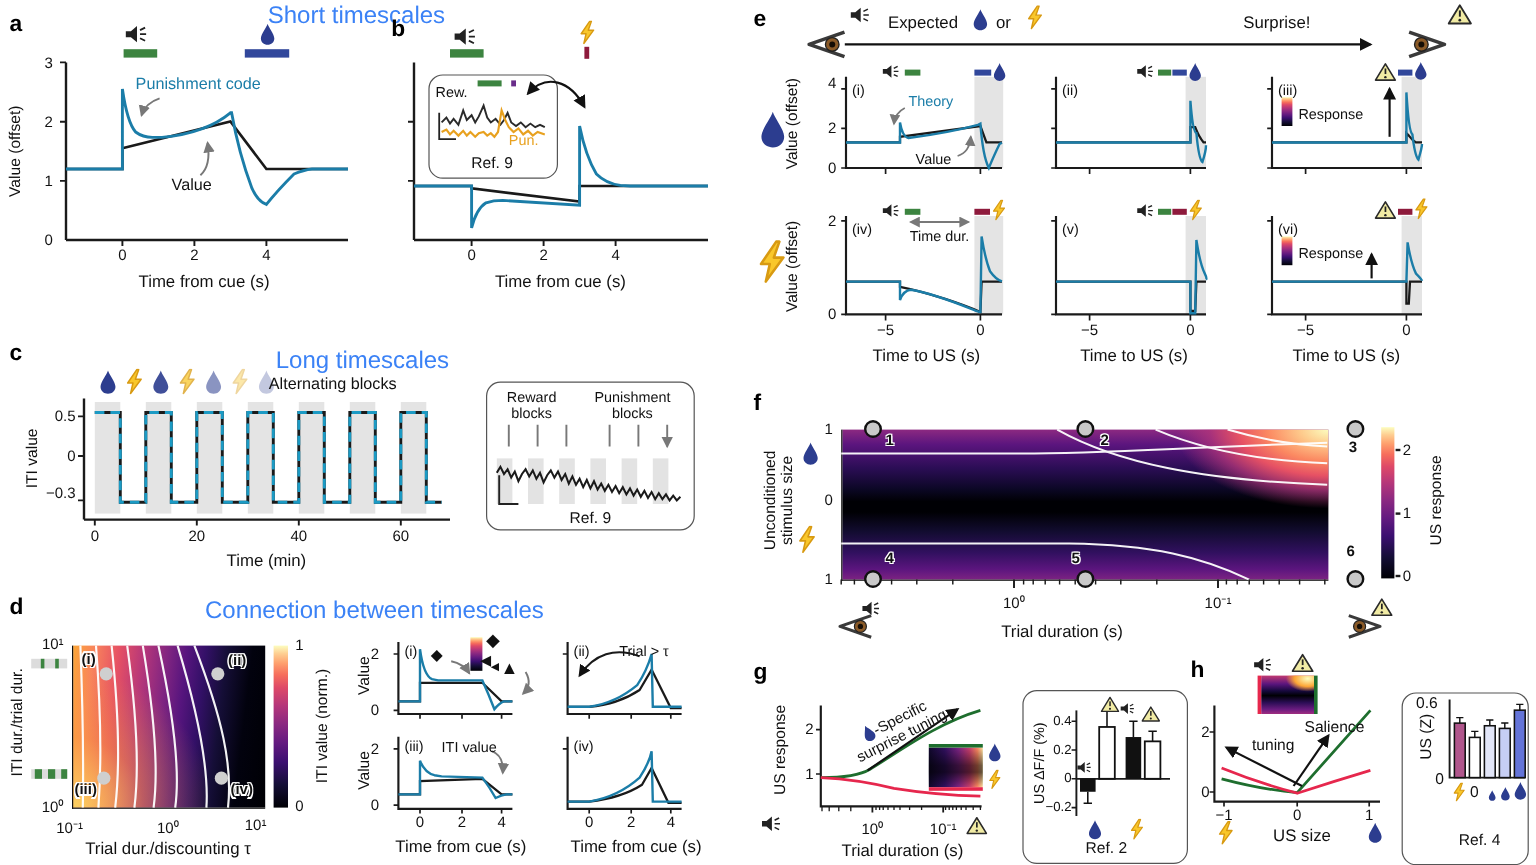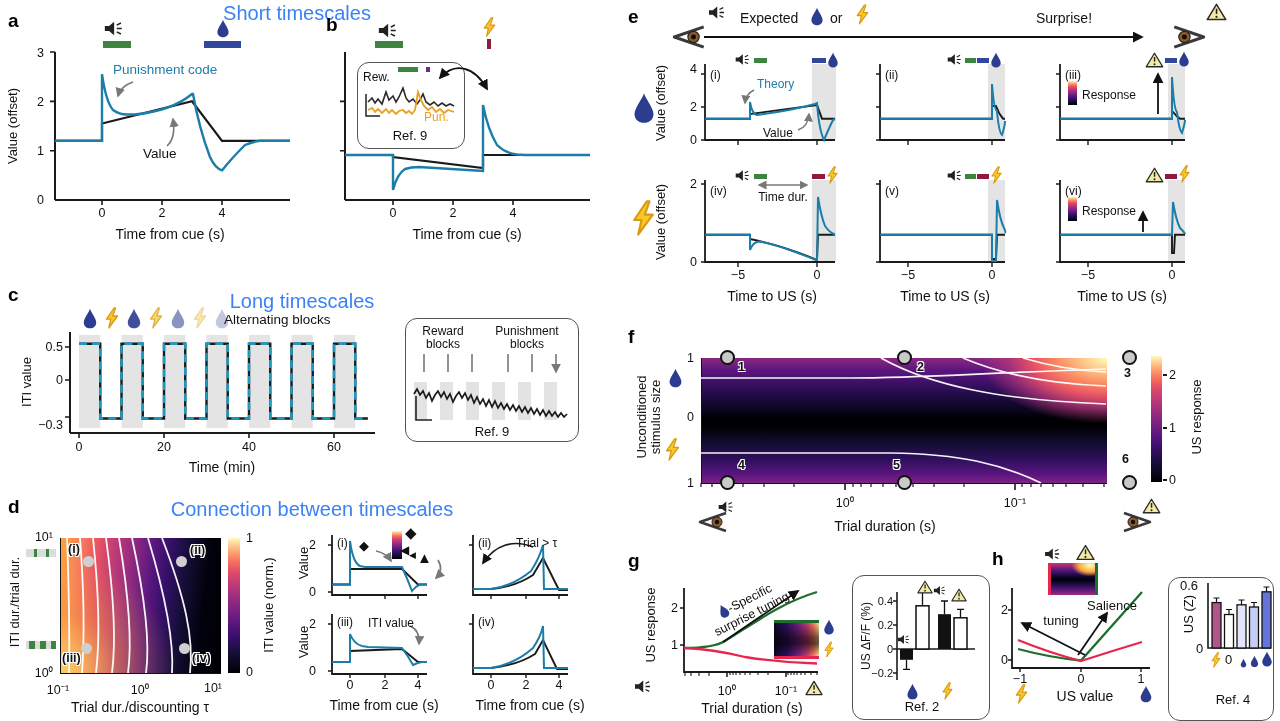--- a/index.html
+++ b/index.html
@@ -152,21 +152,21 @@
 <svg class="abs" style="left:192px;top:307px;opacity:.4" width="16" height="22">
       <use href="#i-bolt"></use>
     </svg>
 <svg class="abs" style="left:214px;top:308px;color:#2c3d8f;opacity:.28" width="16" height="21">
       <use href="#i-drop"></use>
     </svg>
 <div class="t" style="left:224px;top:312px;font-size:13.5px">Alternating blocks</div>
 <div class="vl" style="left:26px;top:382px">ITI value</div>
 <div class="t ra" style="left:30px;top:340px;width:33px">0.5</div>
 <div class="t ra" style="left:30px;top:373px;width:33px">0</div>
-<div class="t ra" style="left:24px;top:418px;width:39px">−0.3</div>
+<div class="t ra" style="left:24px;top:404px;width:39px">−0.3</div>
 <svg class="abs" style="left:70px;top:330px" width="305" height="105">
   <g>
     <rect x="9" y="5" width="21.25" height="93" fill="#e4e4e4"></rect>
         <rect x="51.5" y="5" width="21.25" height="93" fill="#e4e4e4"></rect>
     <rect x="94" y="5" width="21.25" height="93" fill="#e4e4e4"></rect>
         <rect x="136.5" y="5" width="21.25" height="93" fill="#e4e4e4"></rect>
     <rect x="179" y="5" width="21.25" height="93" fill="#e4e4e4"></rect>
         <rect x="221.5" y="5" width="21.25" height="93" fill="#e4e4e4"></rect>
     <rect x="264" y="5" width="21.25" height="93" fill="#e4e4e4"></rect>
   </g>
@@ -634,21 +634,21 @@
   <path d="M66,70 L95,28" stroke="#111" stroke-width="1.8" fill="none" marker-end="url(#arrB)"></path>
 </svg>
 <div class="t cx" style="left:1112px;top:598px;font-size:13px">Salience</div>
 <div class="t cx" style="left:1061px;top:613px;font-size:13px">tuning</div>
 <div class="t cx" style="left:1020px;top:672px">−1</div>
 <div class="t cx" style="left:1081px;top:672px">0</div>
 <div class="t cx" style="left:1141px;top:672px">1</div>
 <svg class="abs" style="left:1014px;top:684px" width="15" height="20">
       <use href="#i-bolt"></use>
     </svg>
-<div class="t cx s14" style="left:1085px;top:688px">US value</div>
+<div class="t cx s14" style="left:1085px;top:688px">US size</div>
 <svg class="abs" style="left:1139px;top:685px;color:#2c3d8f" width="14" height="18">
       <use href="#i-drop"></use>
     </svg>
 
 <div class="box" style="left:1168px;top:577px;width:104px;height:142px"></div>
 <div class="t" style="left:1180px;top:578px;font-size:13px">0.6</div>
 <div class="vl" style="left:1188px;top:614px;font-size:13px">US (Z)</div>
 <div class="t" style="left:1196px;top:641px;font-size:13px">0</div>
 <svg class="abs" style="left:1208px;top:583px" width="64" height="66">
   <path d="M0,0 V65 H63" stroke="#1a1a1a" stroke-width="1.6" fill="none"></path>

